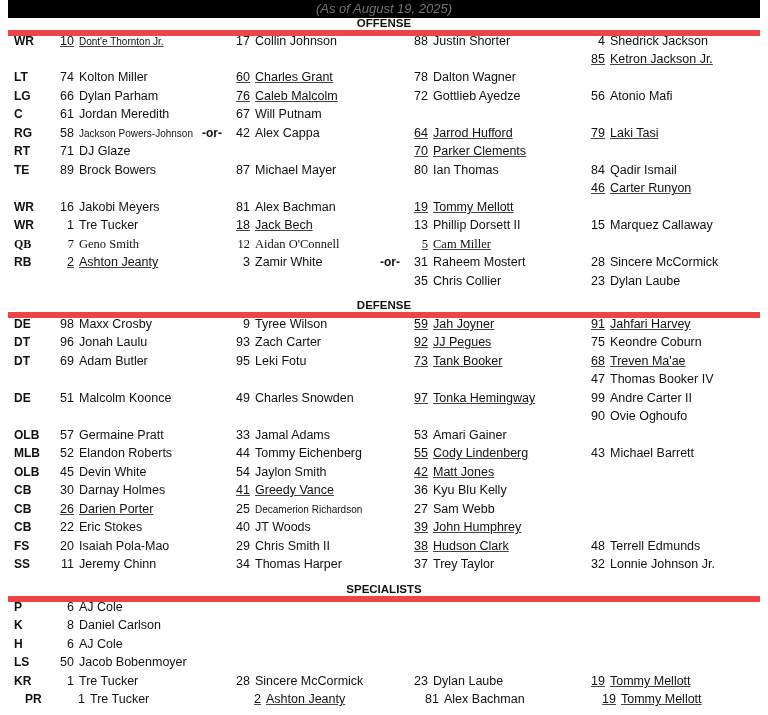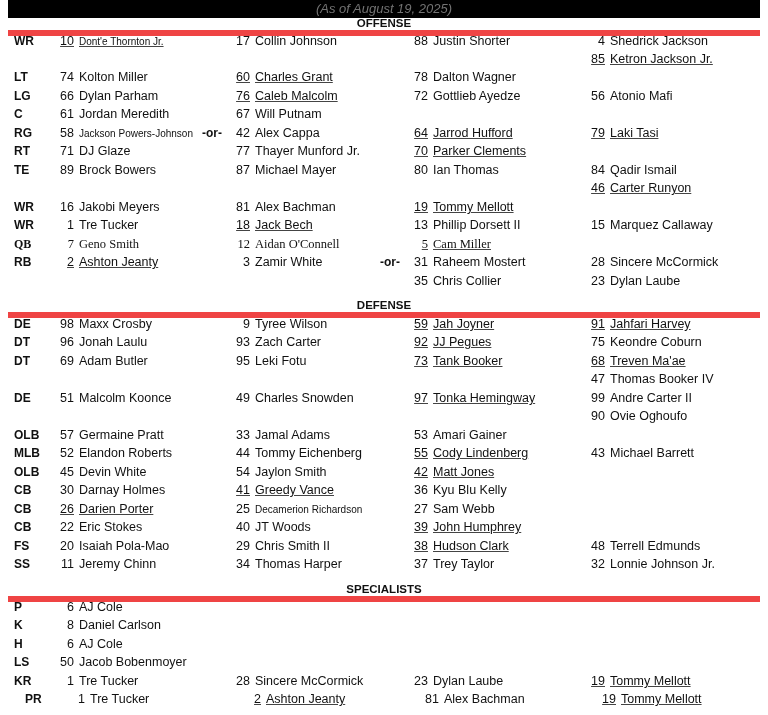--- a/index.html
+++ b/index.html
@@ -64,21 +64,20 @@
       <span class="pos">RG</span>
       <span class="p c1 small"><span class="num">58</span><span class="nm">Jackson Powers-Johnson</span></span>
       <span class="p c2"><span class="num">42</span><span class="nm">Alex Cappa</span></span>
       <span class="p c3 u"><span class="num">64</span><span class="nm">Jarrod Hufford</span></span>
       <span class="p c4 u"><span class="num">79</span><span class="nm">Laki Tasi</span></span>
       <span class="or" style="left: 202px;">-or-</span>
     </div>
     <div class="row" style="top: 142px;">
       <span class="pos">RT</span>
       <span class="p c1"><span class="num">71</span><span class="nm">DJ Glaze</span></span>
-      <span class="p c2"><span class="num">77</span><span class="nm">Thayer Munford Jr.</span></span>
       <span class="p c3 u"><span class="num">70</span><span class="nm">Parker Clements</span></span>
     </div>
     <div class="row" style="top: 161px;">
       <span class="pos">TE</span>
       <span class="p c1"><span class="num">89</span><span class="nm">Brock Bowers</span></span>
       <span class="p c2"><span class="num">87</span><span class="nm">Michael Mayer</span></span>
       <span class="p c3"><span class="num">80</span><span class="nm">Ian Thomas</span></span>
       <span class="p c4"><span class="num">84</span><span class="nm">Qadir Ismail</span></span>
     </div>
     <div class="row" style="top: 179px;">

